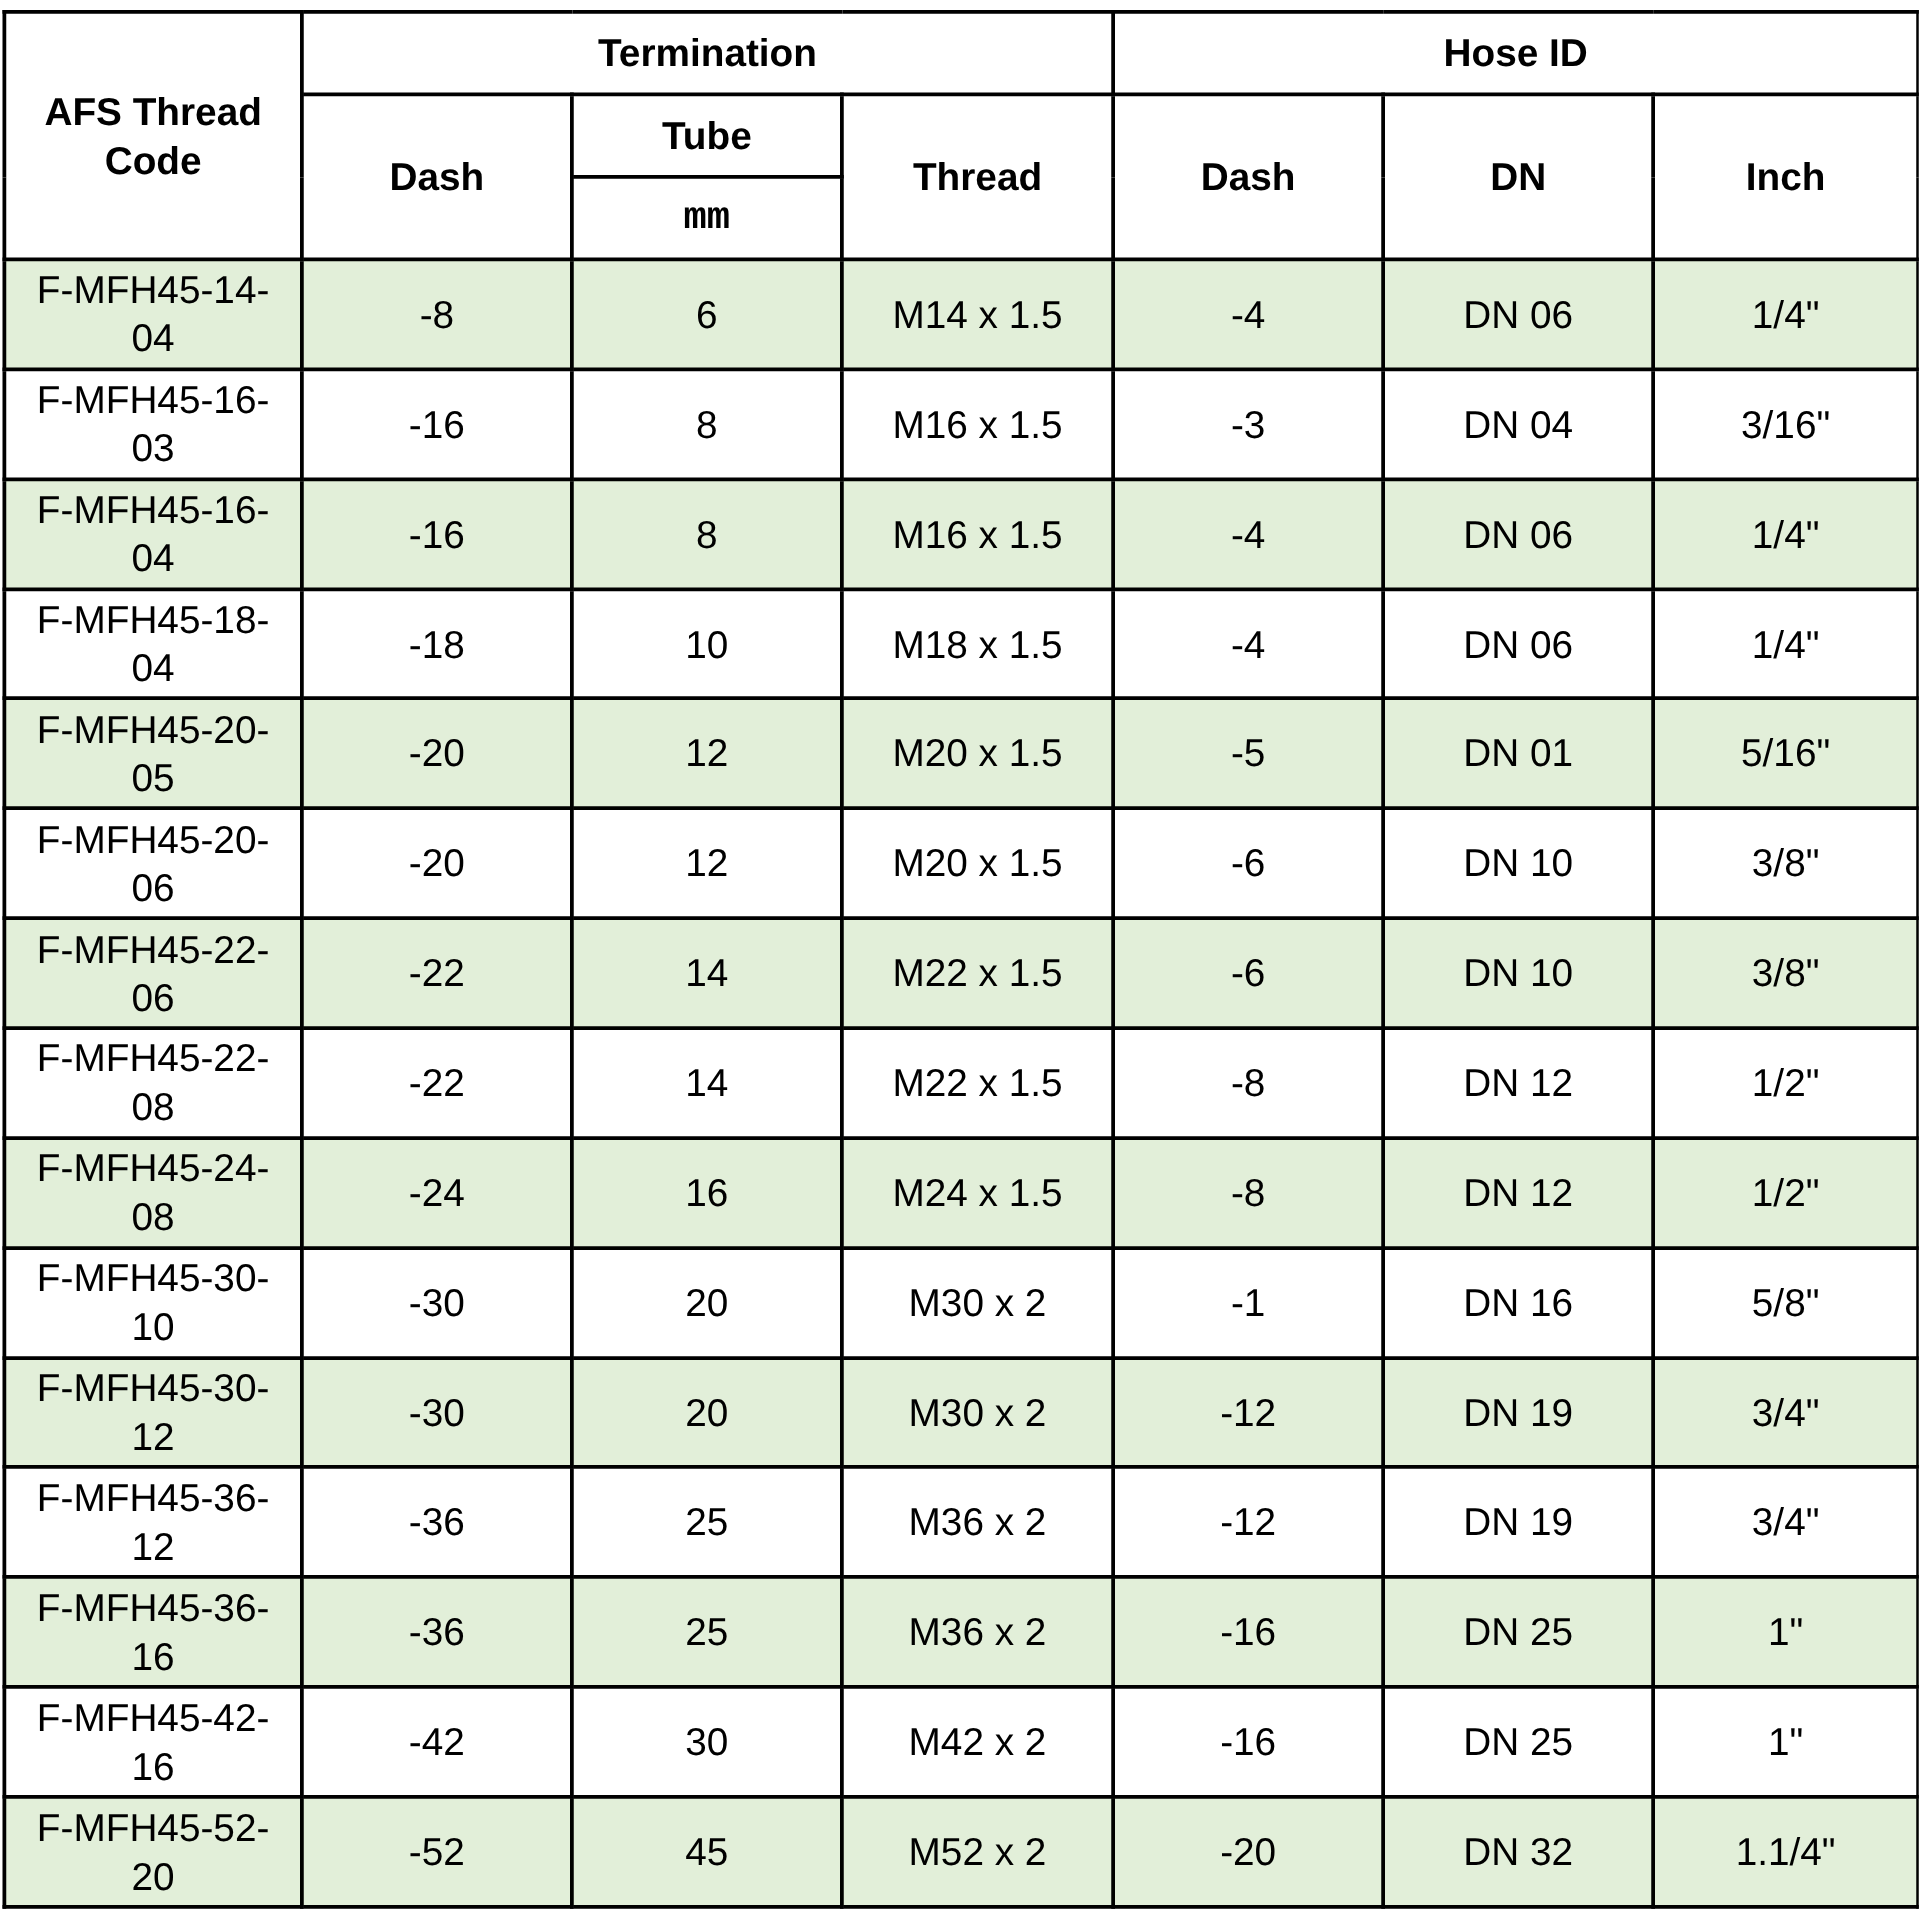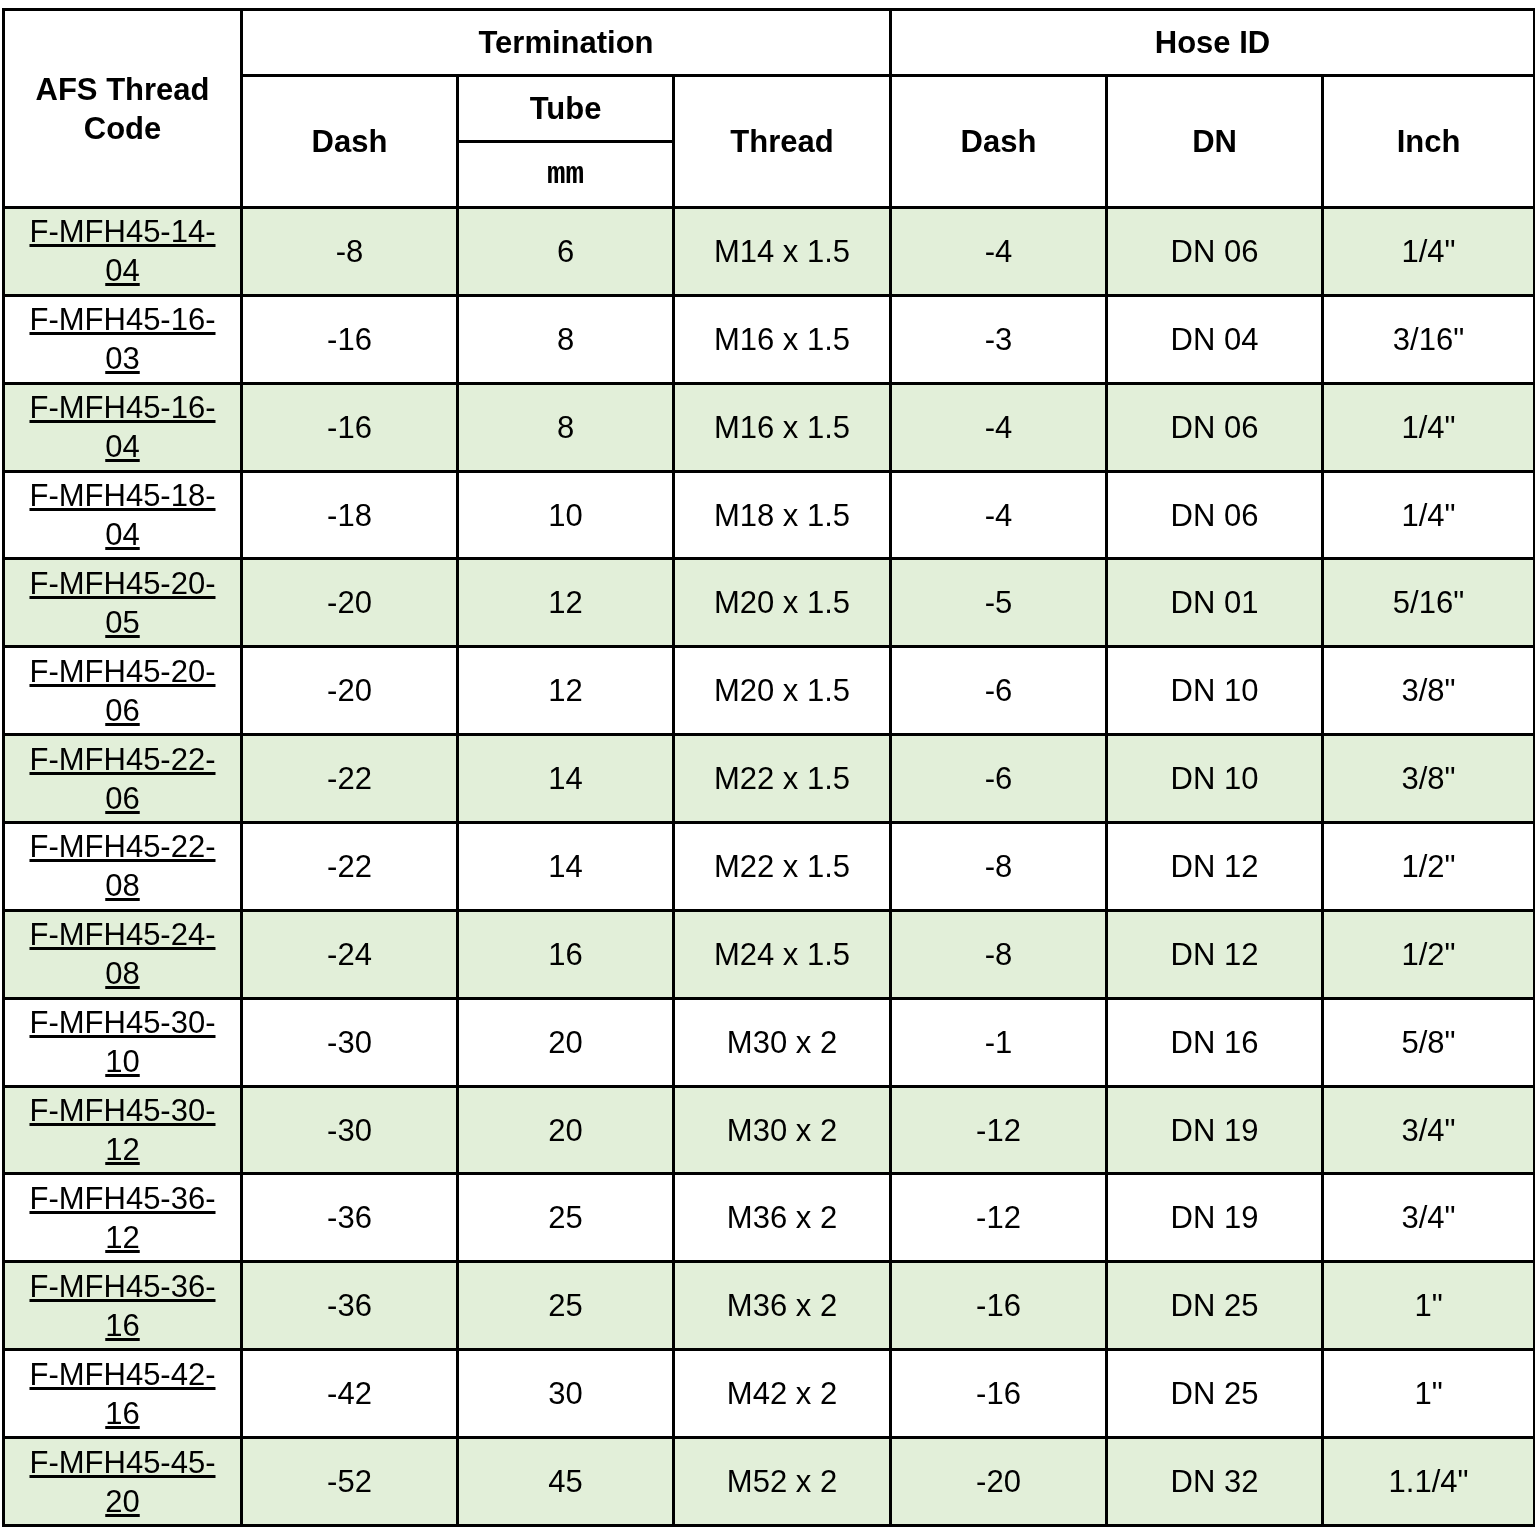--- a/index.html
+++ b/index.html
@@ -16,21 +16,21 @@
     text-align: center; vertical-align: middle;
     padding: 0 4px;
     font-size: 31px; line-height: 39px;
   }
   th { font-weight: bold; }
   tr.hdr1 th { height: 63px; }
   tr.hdr2 th { height: 63px; }
   tr.hdr3 th { height: 63px; font-family: Liberation Mono, monospace; }
   tbody tr td { height: 82px; }
   tbody tr.shaded td { background: #e2efd9; }
-  .code { padding: 0 10px; text-decoration: underline; }
+  .code { padding: 0 10px; }
 </style>
 </head>
 <body>
 
 <table>
   <colgroup>
     <col style="width:238px">
     <col style="width:216px">
     <col style="width:216px">
     <col style="width:217px">
@@ -177,21 +177,21 @@
     <tr>
       <td class="code"><span>F-MFH45-42-</span><br><span>16</span></td>
       <td>-42</td>
       <td>30</td>
       <td>M42 x 2</td>
       <td>-16</td>
       <td>DN 25</td>
       <td>1"</td>
     </tr>
     <tr class="shaded">
-      <td class="code"><span>F-MFH45-45-</span><br><span>20</span></td>
+      <td class="code"><span>F-MFH45-52-</span><br><span>20</span></td>
       <td>-52</td>
       <td>45</td>
       <td>M52 x 2</td>
       <td>-20</td>
       <td>DN 32</td>
       <td>1.1/4"</td>
     </tr>
   </tbody>
 </table>
 

